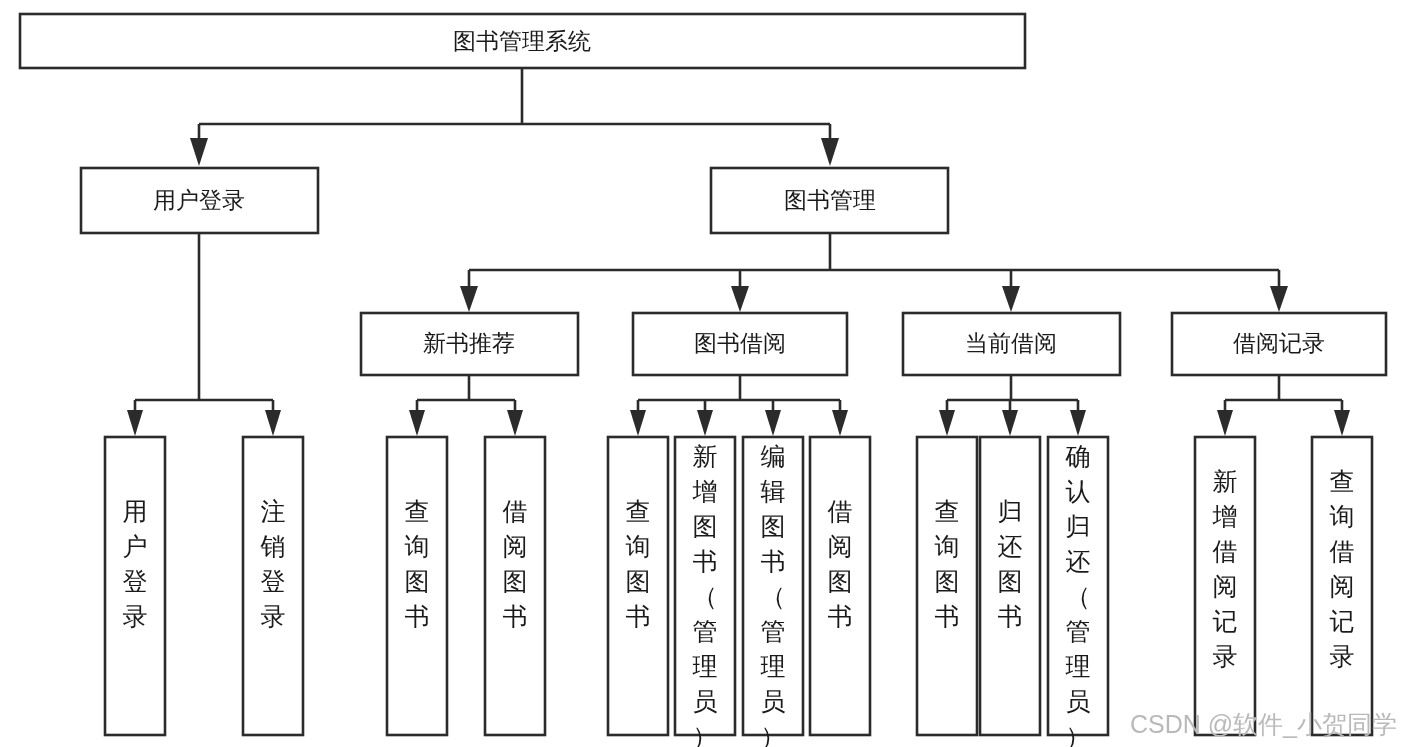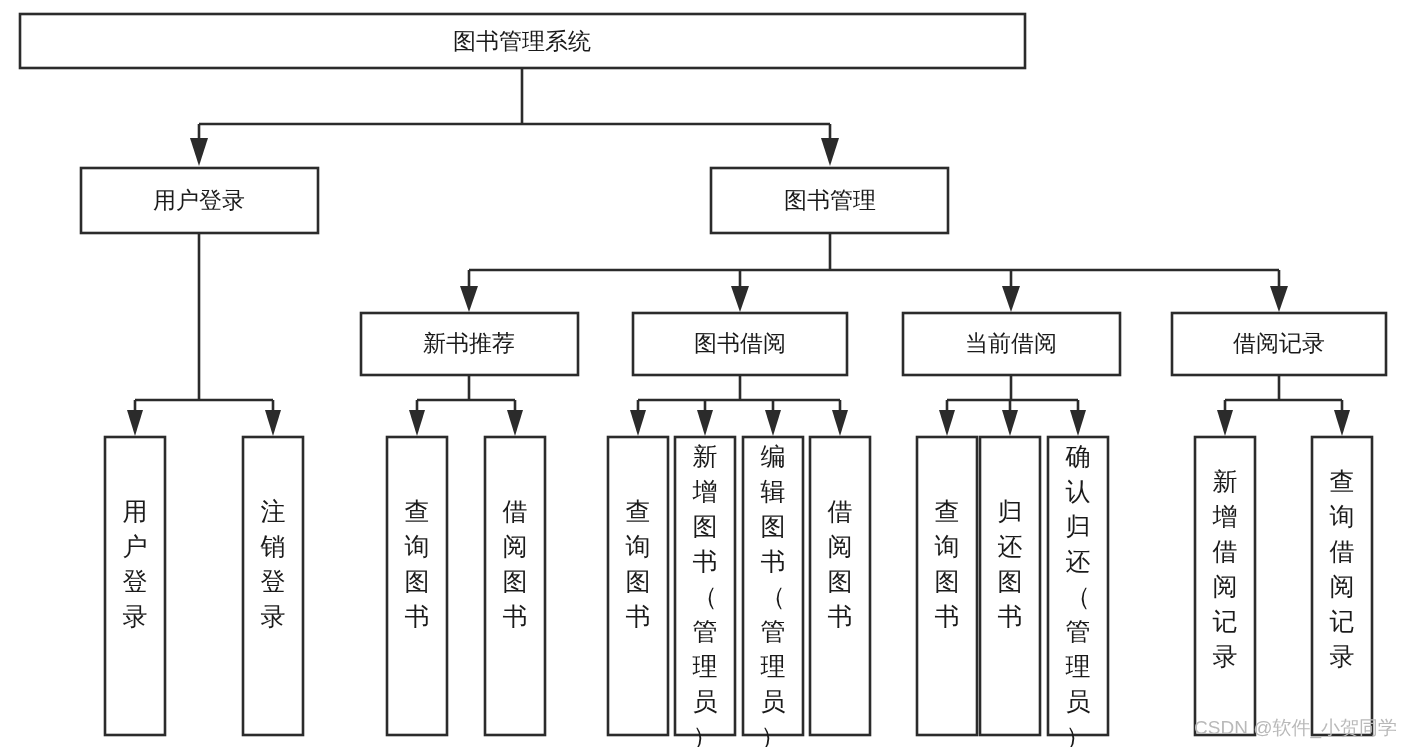--- a/index.html
+++ b/index.html
@@ -51,21 +51,21 @@
     fill: #1a1a1a;
     font-family: "Liberation Sans", "DejaVu Sans", sans-serif;
     font-size: 25px;
     text-anchor: middle;
   }
   .watermark-text {
     position: absolute;
     right: 8px;
     bottom: 6px;
     font-family: "Liberation Sans", "DejaVu Sans", sans-serif;
-    font-size: 19px;
+    font-size: 25px;
     color: #b9b9b9;
     white-space: nowrap;
     user-select: none;
   }
 </style>
 </head>
 <body>
 
 <div id="diagram-root">
 

